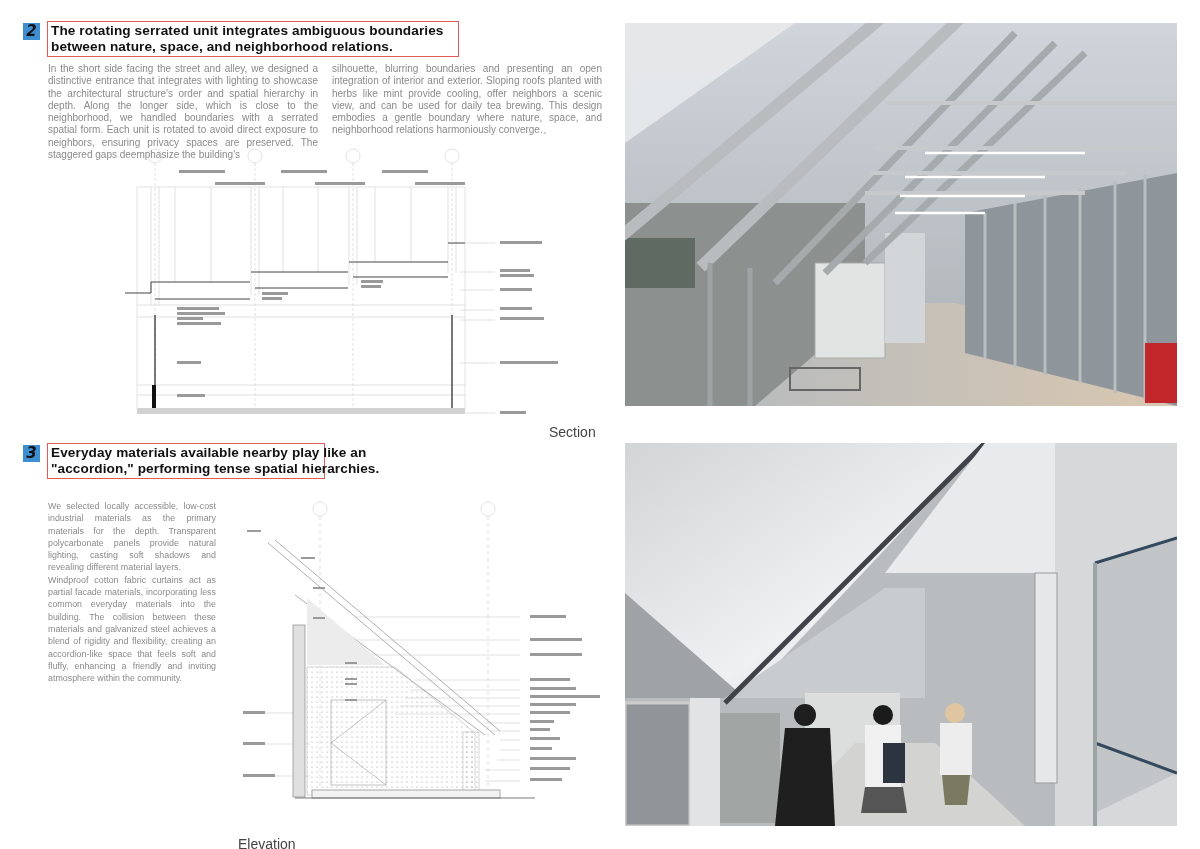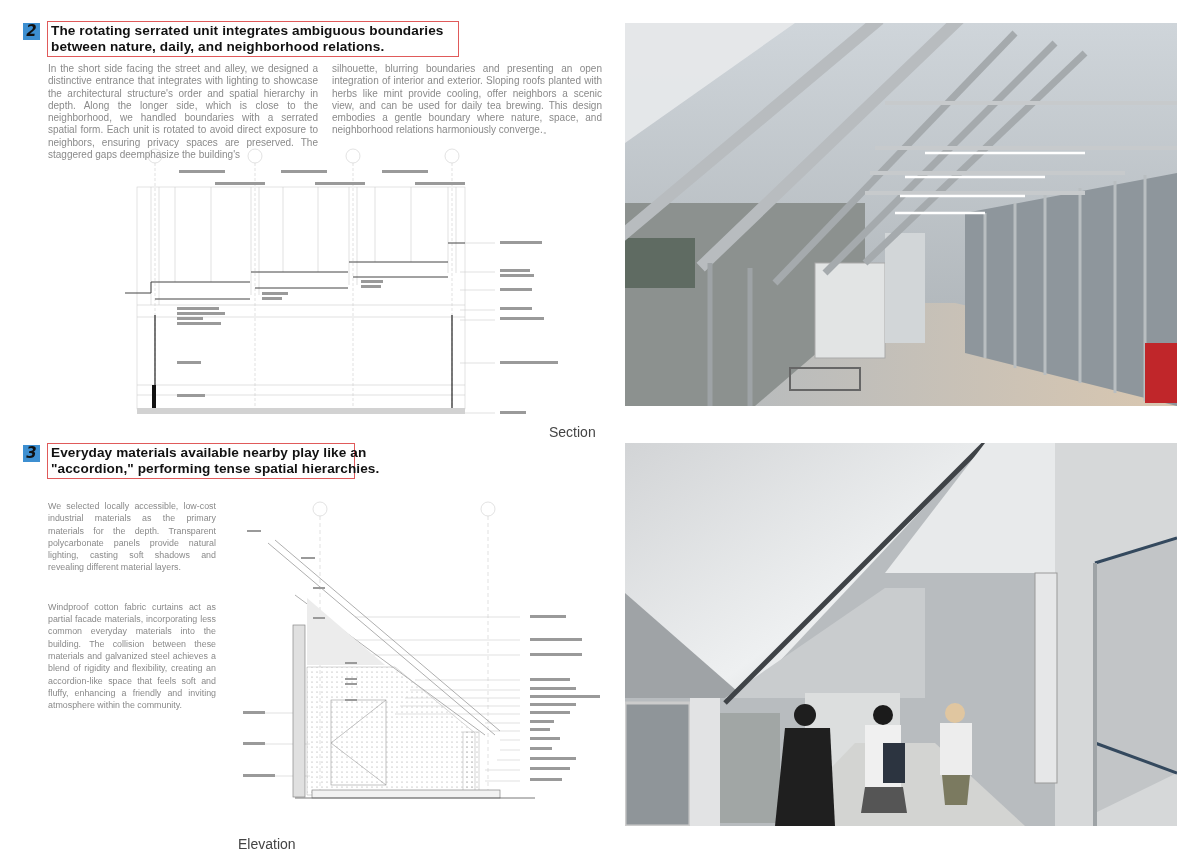--- a/index.html
+++ b/index.html
@@ -15,36 +15,36 @@
     position: absolute; border: 1.5px solid #e05a5a; padding: 1px 3px;
     font-family: "Liberation Sans", sans-serif; font-weight: bold; font-size: 13.6px;
     line-height: 16px; color: #111; letter-spacing: 0.1px;
   }
   .heading-box .line { display: block; white-space: nowrap; }
 
   .body-col {
     position: absolute; font-size: 10px; line-height: 12.3px; color: #8a8a8a;
     text-align: justify; font-family: "Liberation Sans", sans-serif;
   }
-  .body-col p + p { margin-top: 27px; }
+  .body-col p + p { margin-top: 0; }
 
   .caption { position: absolute; font-size: 14px; color: #444; }
 
   .photo { position: absolute; overflow: hidden; }
   .photo svg { display: block; }
 
   .drawing { position: absolute; }
 </style>
 </head>
 <body>
 
 <div class="badge" style="left:23px; top:23px;">2</div>
 <div class="heading-box" style="left:47px; top:21px; width:412px;">
   <span class="line">The rotating serrated unit integrates ambiguous boundaries</span>
-  <span class="line">between nature, daily, and neighborhood relations.</span>
+  <span class="line">between nature, space, and neighborhood relations.</span>
 </div>
 
 <div class="body-col" style="left:48px; top:63px; width:270px;">In the short side facing the street and alley, we designed a distinctive entrance that integrates with lighting to showcase the architectural structure's order and spatial hierarchy in depth. Along the longer side, which is close to the neighborhood, we handled boundaries with a serrated spatial form. Each unit is rotated to avoid direct exposure to neighbors, ensuring privacy spaces are preserved. The staggered gaps deemphasize the building's</div>
 <div class="body-col" style="left:332px; top:63px; width:270px;">silhouette, blurring boundaries and presenting an open integration of interior and exterior. Sloping roofs planted with herbs like mint provide cooling, offer neighbors a scenic view, and can be used for daily tea brewing. This design embodies a gentle boundary where nature, space, and neighborhood relations harmoniously converge.。</div>
 
 <svg class="drawing" style="left:115px; top:145px;" width="490" height="275" viewBox="0 0 490 275">
   <g stroke="#cfcfcf" stroke-width="0.6" fill="none">
 
     <circle cx="40" cy="11" r="7"></circle>
       <circle cx="140" cy="11" r="7"></circle>
@@ -127,21 +127,21 @@
       <rect x="62" y="249" width="28" height="3"></rect>
     <rect x="147" y="147" width="26" height="3"></rect>
       <rect x="147" y="152" width="20" height="3"></rect>
     <rect x="246" y="135" width="22" height="3"></rect>
       <rect x="246" y="140" width="20" height="3"></rect>
   </g>
 </svg>
 <div class="caption" style="left:549px; top:424px;">Section</div>
 
 <div class="badge" style="left:23px; top:445px;">3</div>
-<div class="heading-box" style="left:47px; top:443px; width:308px;text-align:center;">
+<div class="heading-box" style="left:47px; top:443px; width:278px;text-align:center;">
   <span class="line">Everyday materials available nearby play like an</span>
   <span class="line">"accordion," performing tense spatial hierarchies.</span>
 </div>
 
 <div class="body-col" style="left:48px; top:500px; width:168px; font-size:8.9px;">
   <p>We selected locally accessible, low-cost industrial materials as the primary materials for the depth. Transparent polycarbonate panels provide natural lighting, casting soft shadows and revealing different material layers.</p>
   <p>Windproof cotton fabric curtains act as partial facade materials, incorporating less common everyday materials into the building. The collision between these materials and galvanized steel achieves a blend of rigidity and flexibility, creating an accordion-like space that feels soft and fluffy, enhancing a friendly and inviting atmosphere within the community.</p>
 </div>
 
 <svg class="drawing" style="left:235px; top:495px;" width="375" height="310" viewBox="0 0 375 310">

